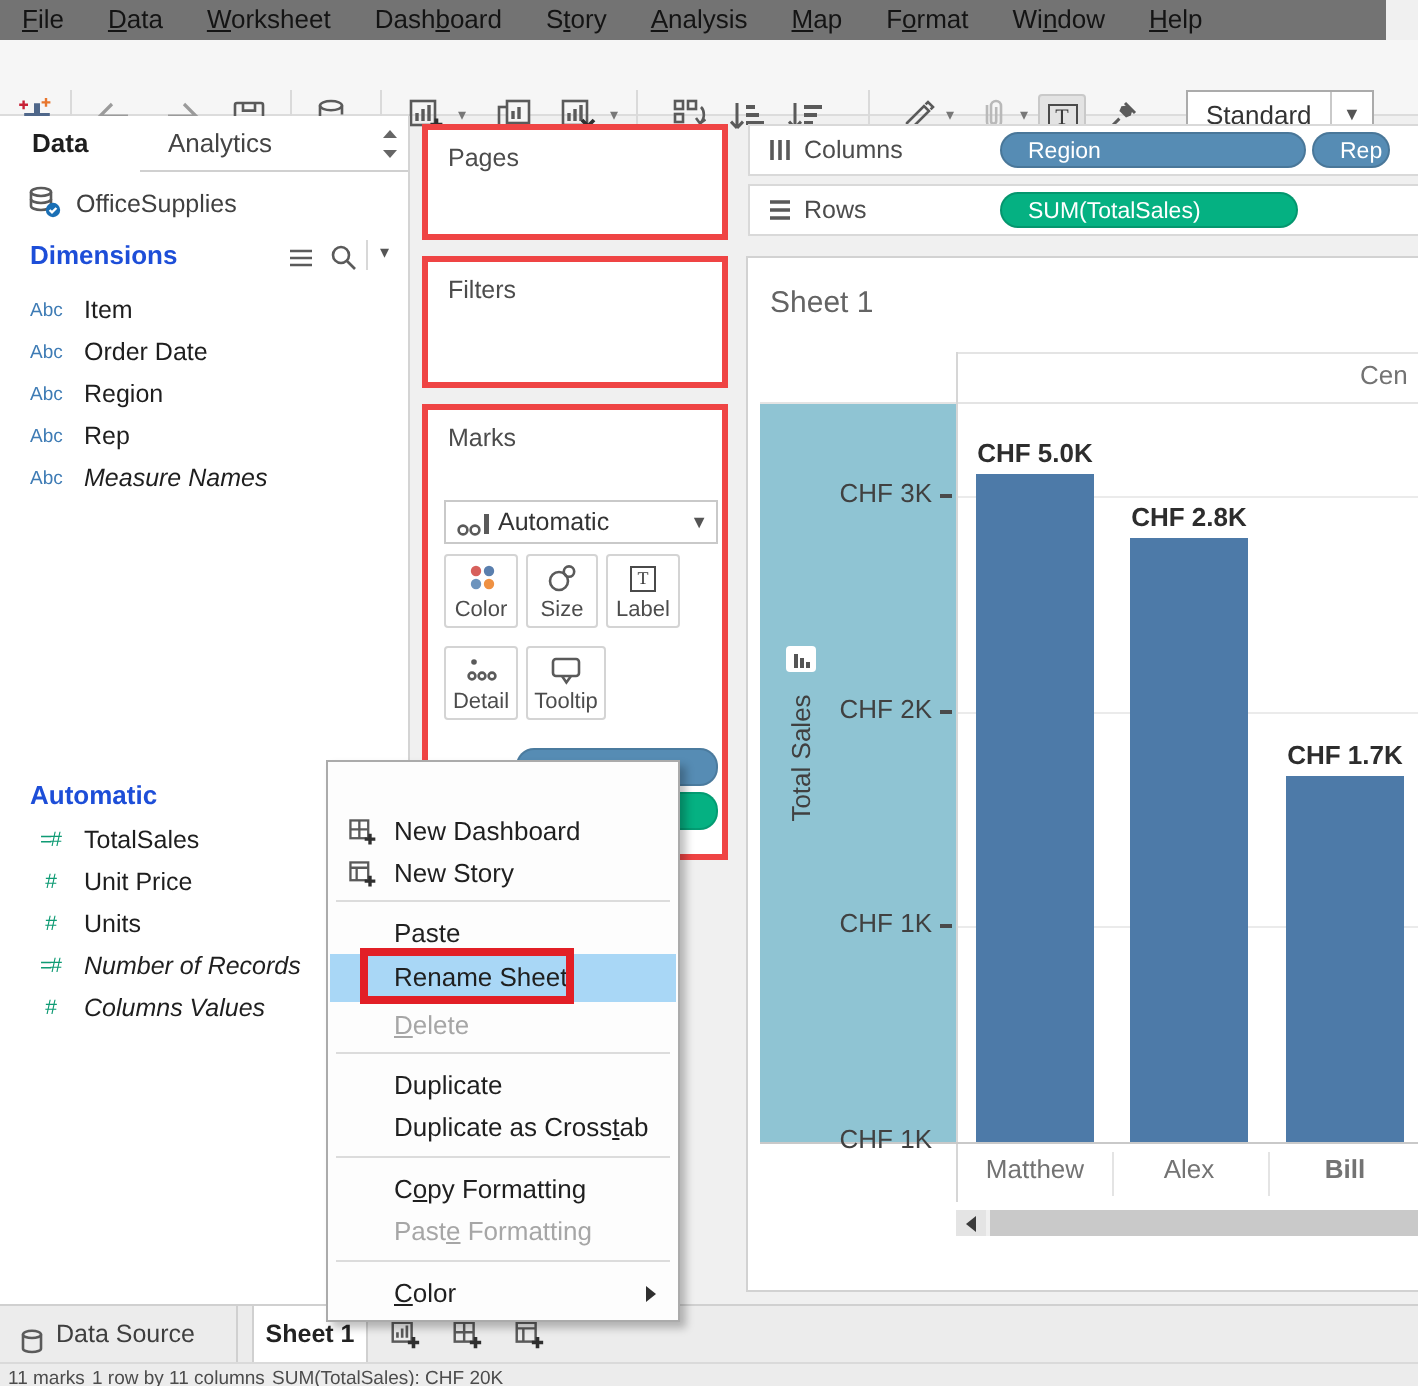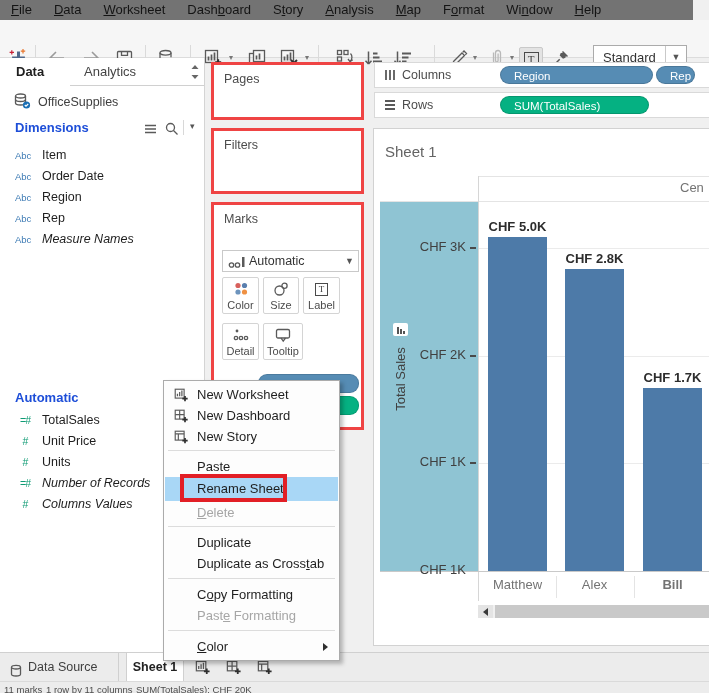--- a/index.html
+++ b/index.html
@@ -494,30 +494,20 @@
       </svg>
     </div>
   </div>
   <div class="status-bar">
     <span style="left:4px">11 marks</span>
     <span style="left:46px">1 row by 11 columns</span>
     <span style="left:136px">SUM(TotalSales): CHF 20K</span>
   </div>
 
   <div class="ctx-menu">
-    <div class="ctx-item" style="top:3px">
-      <span class="mico">
-        <svg class="ic" width="16" height="16" viewBox="0 0 18 18">
-          <rect x="2.5" y="2.5" width="10" height="10"></rect>
-            <path d="M5 10.5V7.5 M7.5 10.5v-5 M10 10.5v-6.5" style="stroke-width:1.4"></path>
-          <path class="plus" d="M13.5 10v6 M10.5 13h6"></path>
-        </svg>
-      </span>
-      <span class="txt">New Worksheet</span>
-    </div>
     <div class="ctx-item" style="top:24px">
       <span class="mico">
         <svg class="ic" width="16" height="16" viewBox="0 0 18 18">
           <rect x="2.5" y="2.5" width="10" height="10"></rect>
             <path d="M7.5 2.5v10 M2.5 7.5h10"></path>
           <path class="plus" d="M13.5 10v6 M10.5 13h6"></path>
         </svg>
       </span>
       <span class="txt">New Dashboard</span>
     </div>

